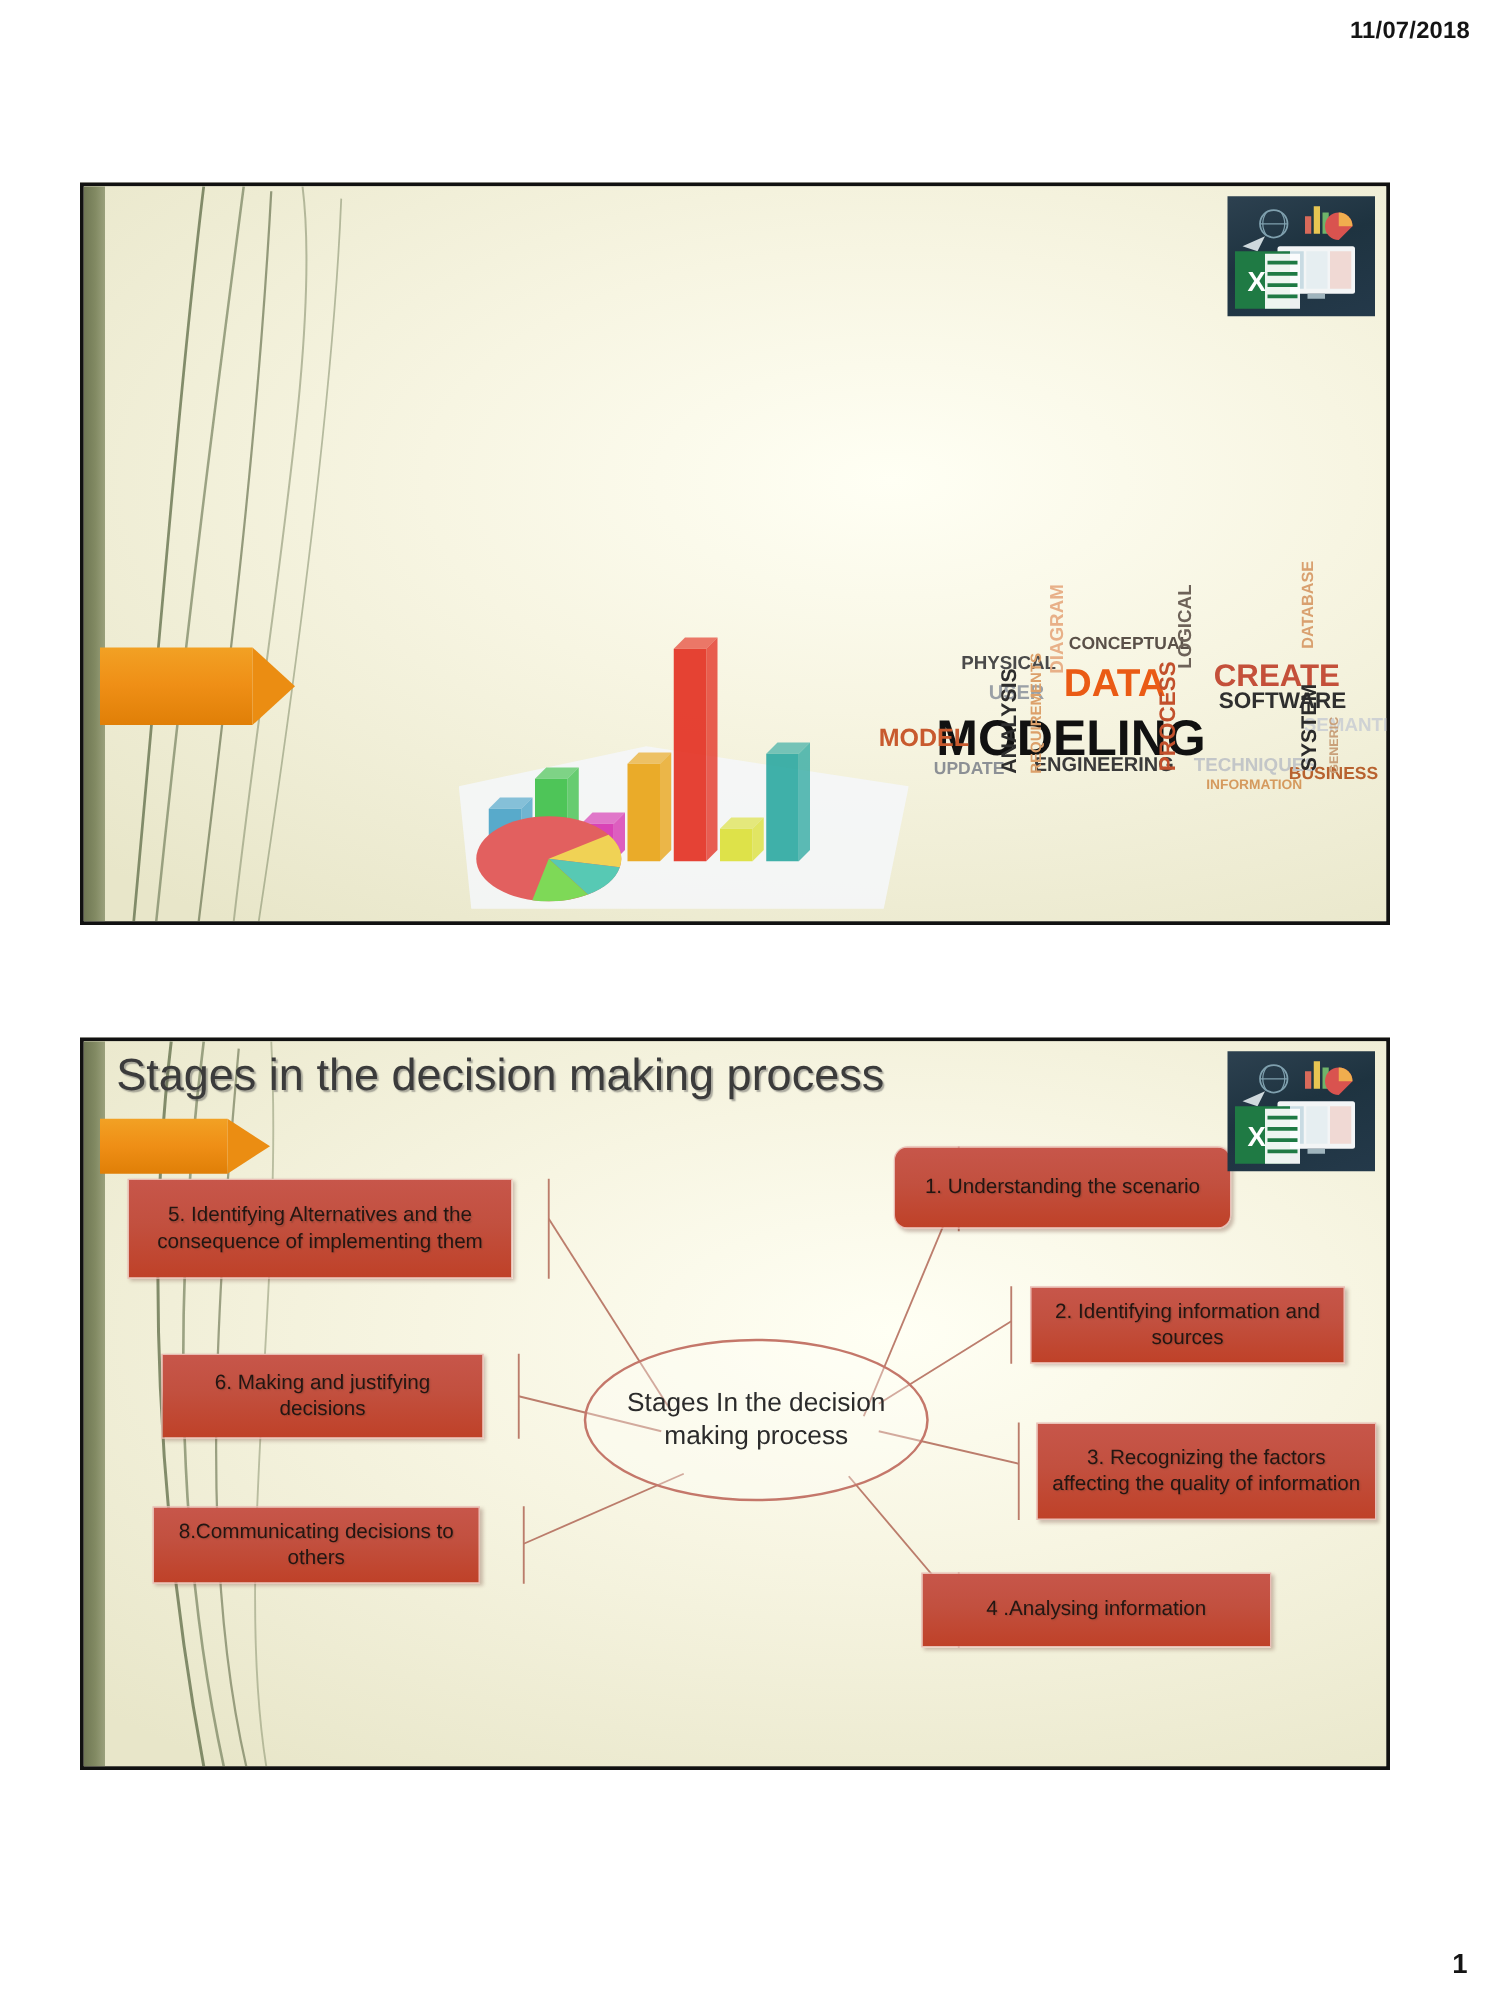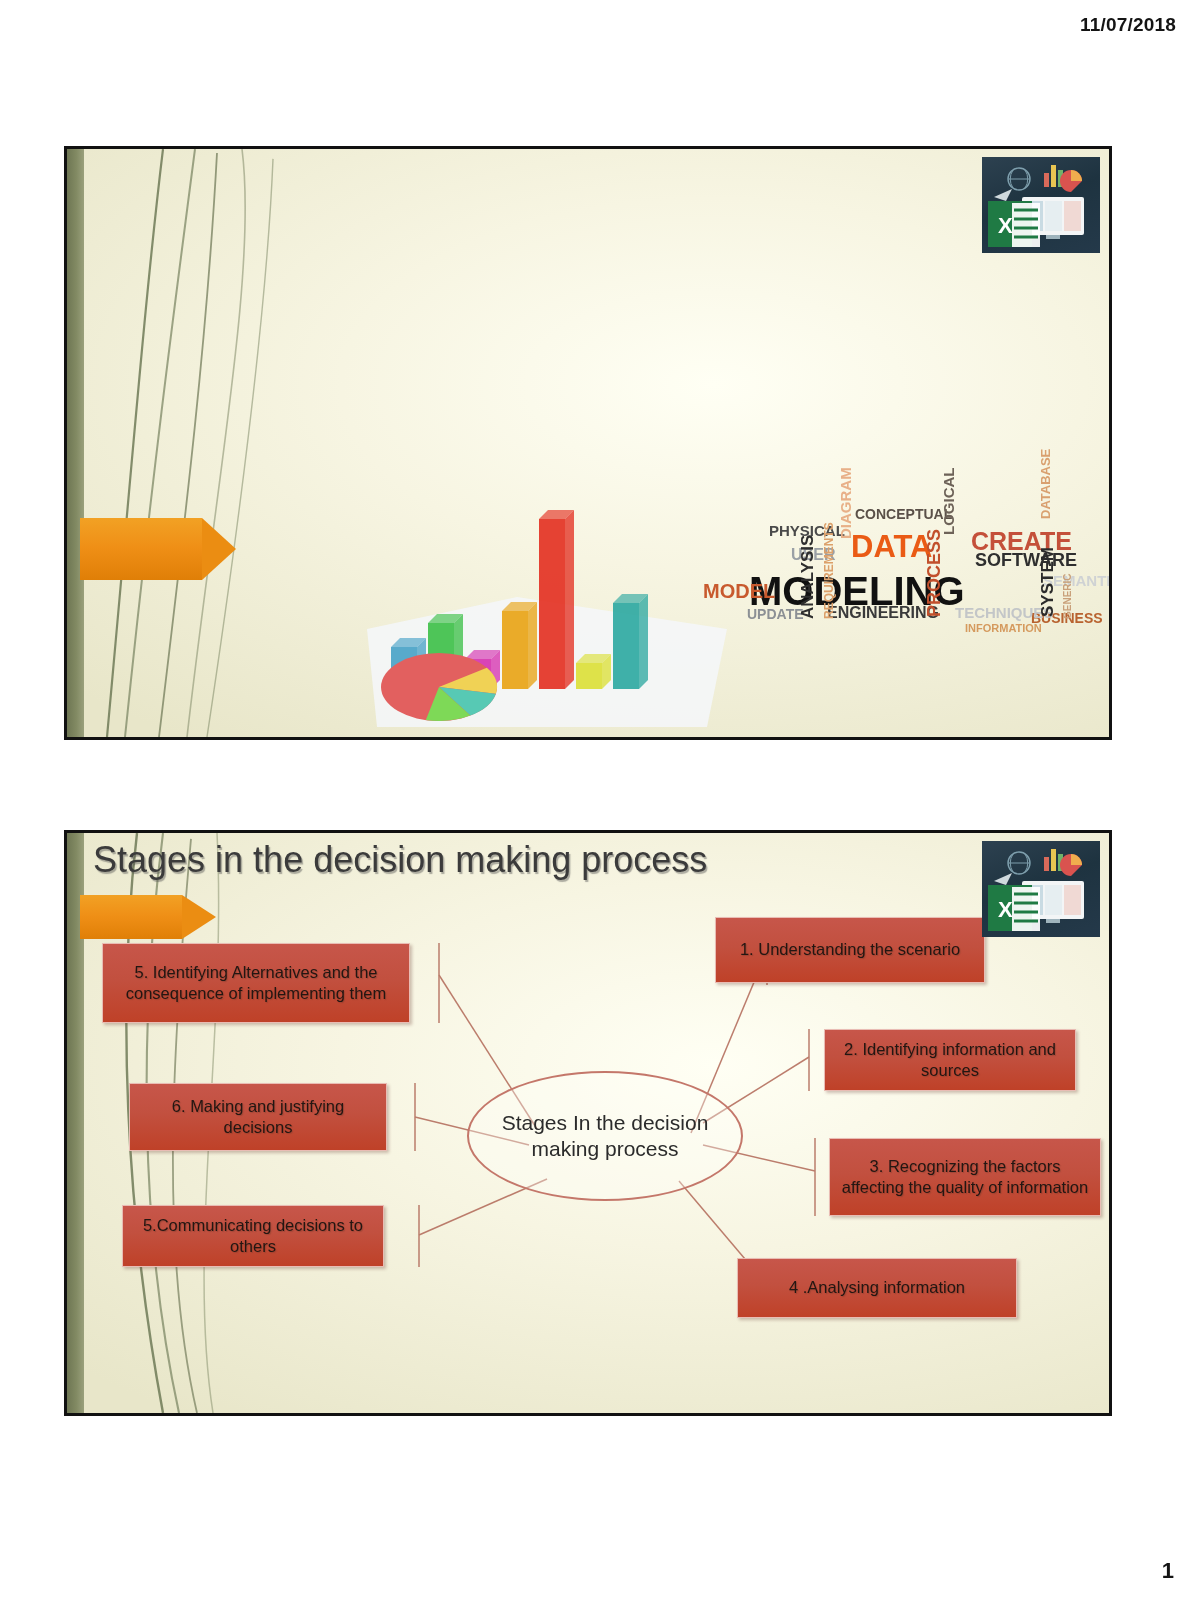--- a/index.html
+++ b/index.html
@@ -285,40 +285,40 @@
       <line x1="480" y1="346" x2="352" y2="402"></line>
         <line x1="352" y1="372" x2="352" y2="434"></line>
     </g>
   </svg>
 
   <div class="hub" style="left:400px;top:238px;width:272px;height:126px;">
     <span>Stages In the decision making process</span>
   </div>
 
   <div id="nodes-layer">
-      <div class="node" style="left: 648px; top: 84px; width: 270px; height: 66px;">
+      <div class="node" style="left: 648px; top: 84px; width: 270px; height: 66px; border-radius: 11px;">
         <span>1. Understanding the scenario</span>
       </div>
       <div class="node" style="left: 757px; top: 196px; width: 252px; height: 62px;">
         <span>2. Identifying information and sources</span>
       </div>
       <div class="node" style="left: 762px; top: 305px; width: 272px; height: 78px;">
         <span>3. Recognizing the factors affecting the quality of information</span>
       </div>
       <div class="node" style="left: 670px; top: 425px; width: 280px; height: 60px;">
         <span>4 .Analysing information</span>
       </div>
       <div class="node" style="left: 35px; top: 110px; width: 308px; height: 80px;">
         <span>5. Identifying Alternatives and the consequence of implementing them</span>
       </div>
       <div class="node" style="left: 62px; top: 250px; width: 258px; height: 68px;">
         <span>6. Making and justifying decisions</span>
       </div>
       <div class="node" style="left: 55px; top: 372px; width: 262px; height: 62px;">
-        <span>5.Communicating decisions to others</span>
+        <span>8.Communicating decisions to others</span>
       </div>
     </div>
 
   <div class="dash-thumb" style="right:9px;top:8px;">
     <svg width="118" height="96" viewBox="0 0 118 96">
       <circle cx="37" cy="22" r="11" fill="none" stroke="#7fa0ae" stroke-width="1.4"></circle>
       <path d="M26 22 h22 M31 13 a16 16 0 0 0 0 18 M43 13 a16 16 0 0 1 0 18" stroke="#7fa0ae" stroke-width="1" fill="none"></path>
       <path d="M12 40 l18 -8 -6 12 z" fill="#cfd9dd"></path>
       <rect x="62" y="16" width="5" height="14" fill="#d96a5a"></rect>
       <rect x="69" y="8" width="5" height="22" fill="#e8c552"></rect>

